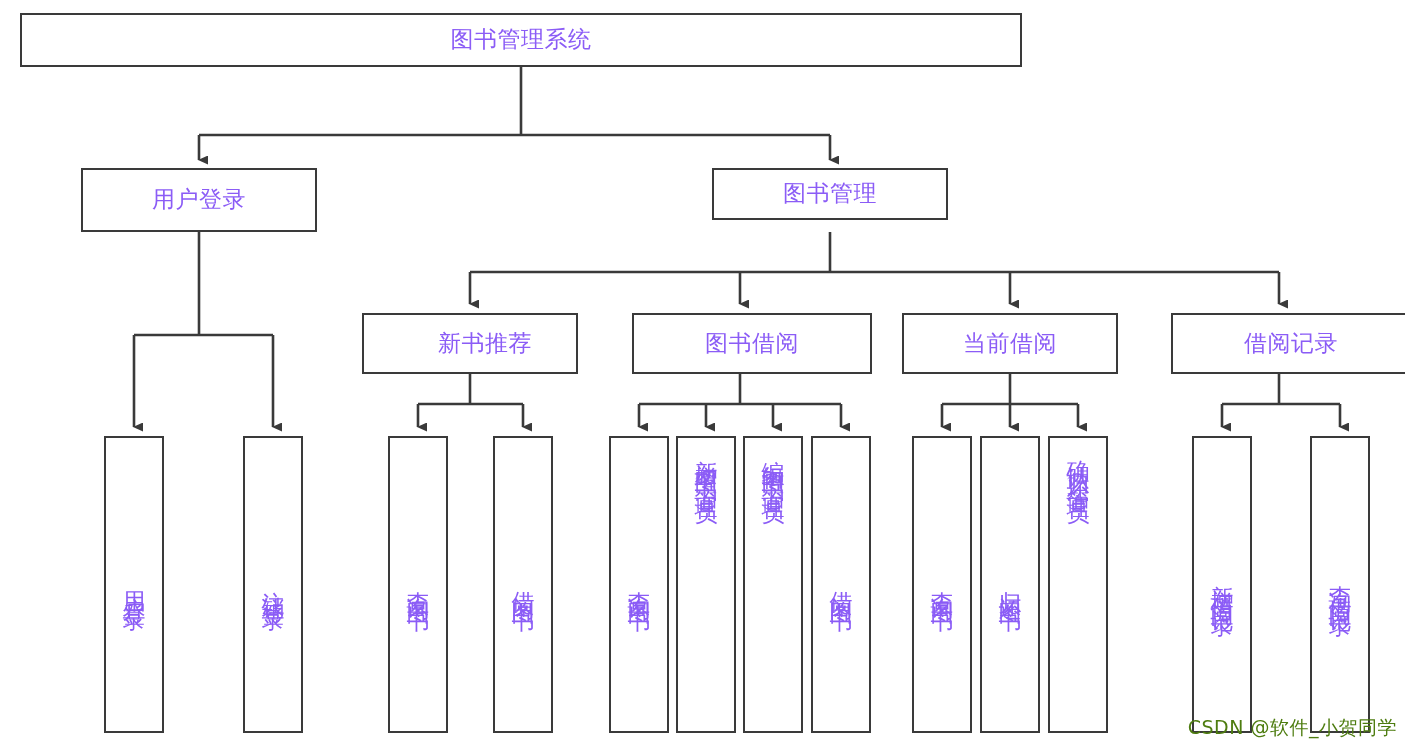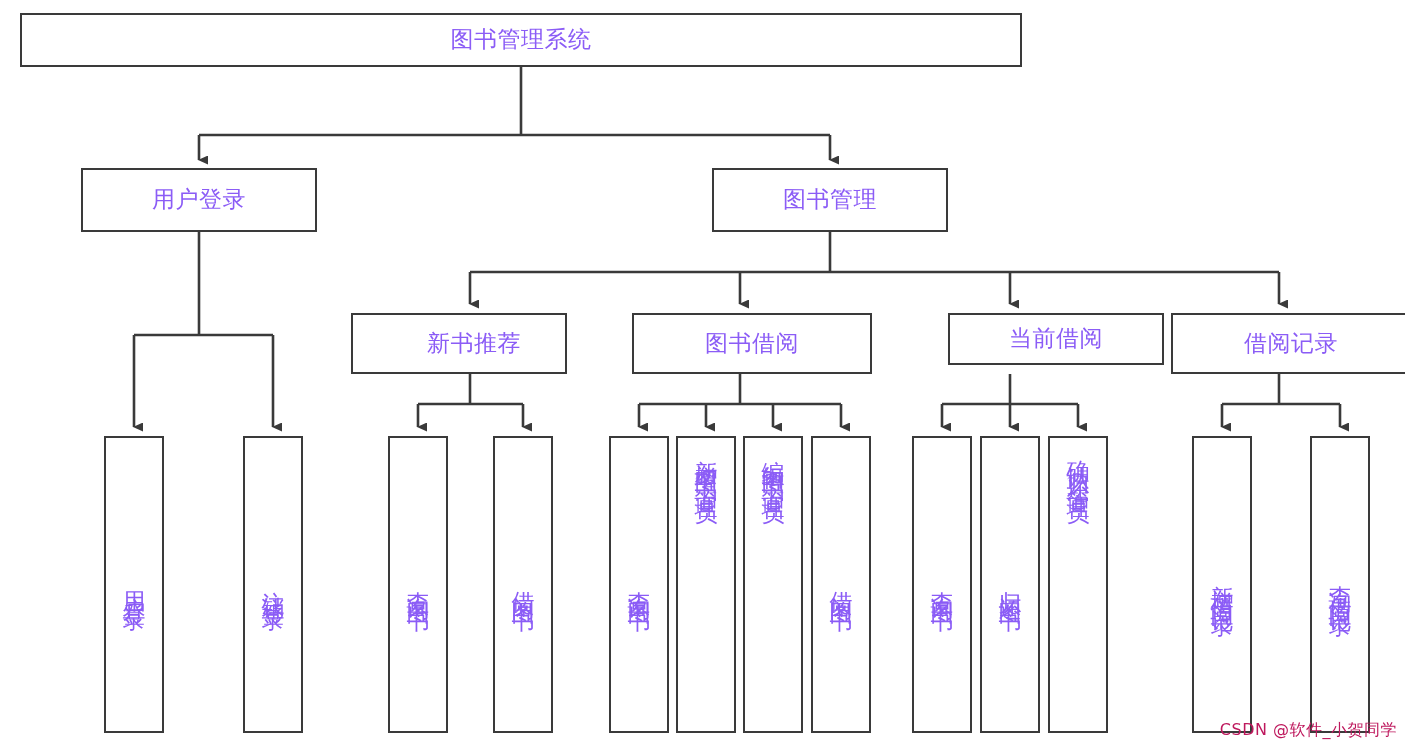--- a/index.html
+++ b/index.html
@@ -67,22 +67,22 @@
   .node.leaf.centered {
     align-items: center;
   }
   .node.leaf.centered .label {
     padding-top: 0;
   }
   #watermark {
     position: absolute;
     right: 8px;
     bottom: 6px;
-    font-size: 16px;
-    color: #be185d;
+    font-size: 19px;
+    color: #4d7c0f;
     letter-spacing: 0.5px;
     z-index: 5;
     white-space: nowrap;
   }
 </style>
 </head>
 <body>
 
 <div id="diagram-root">
 
@@ -137,31 +137,31 @@
     </g>
   </svg>
 
   <div class="node root" style="left:20px; top:13px; width:1002px; height:54px;">
     <span class="label">图书管理系统</span>
   </div>
 
   <div class="node level2" style="left:81px; top:168px; width:236px; height:64px;">
     <span class="label">用户登录</span>
   </div>
-  <div class="node level2" style="left:712px; top:168px; width:236px; height:64px;">
+  <div class="node level2" style="left:712px; top:168px; width:236px; height:52px;">
     <span class="label">图书管理</span>
   </div>
 
-  <div class="node level3" style="left:351px; top:313px; width:216px; height:61px;padding-left:30px;">
+  <div class="node level3" style="left:362px; top:313px; width:216px; height:61px;padding-left:30px;">
     <span class="label">新书推荐</span>
   </div>
   <div class="node level3" style="left:632px; top:313px; width:240px; height:61px;">
     <span class="label">图书借阅</span>
   </div>
-  <div class="node level3" style="left:948px; top:313px; width:216px; height:52px;">
+  <div class="node level3" style="left:902px; top:313px; width:216px; height:61px;">
     <span class="label">当前借阅</span>
   </div>
   <div class="node level3" style="left:1171px; top:313px; width:240px; height:61px;">
     <span class="label">借阅记录</span>
   </div>
 
   <div class="node leaf centered" style="left:104px; top:436px; width:60px; height:297px;">
     <span class="label">用户登录</span>
   </div>
   <div class="node leaf centered" style="left:243px; top:436px; width:60px; height:297px;">

